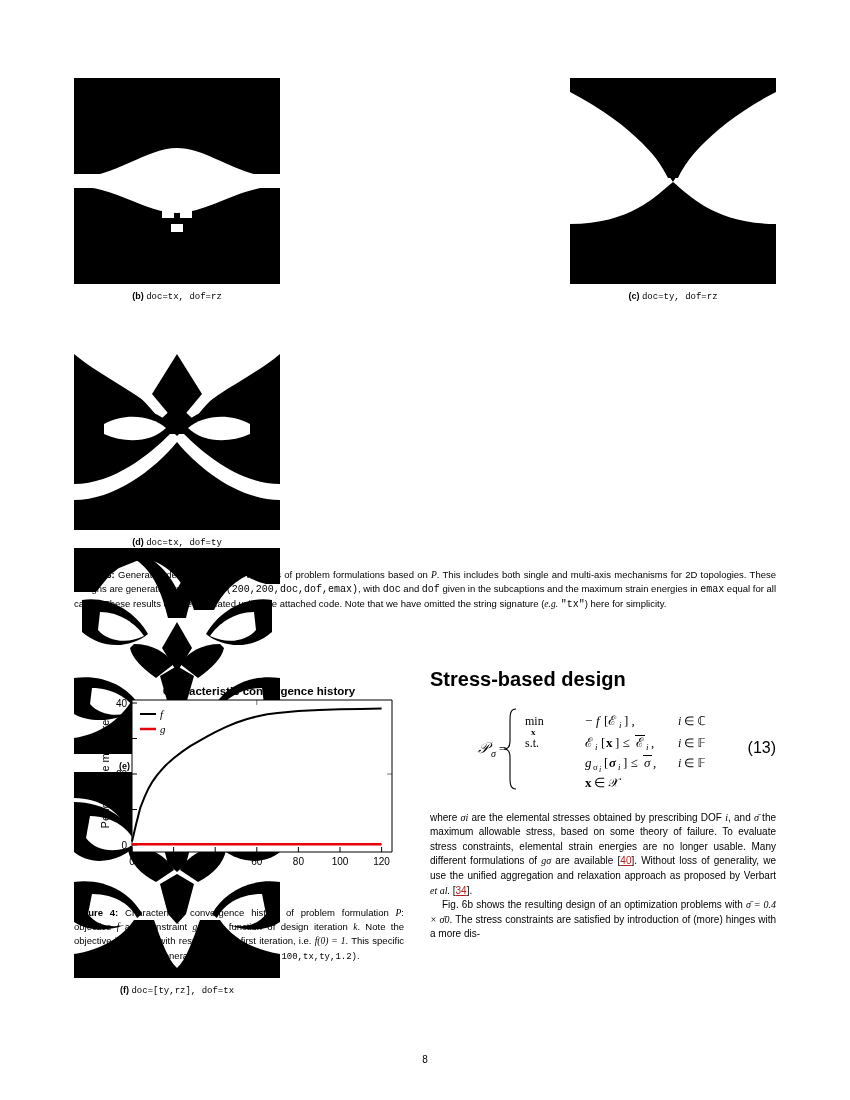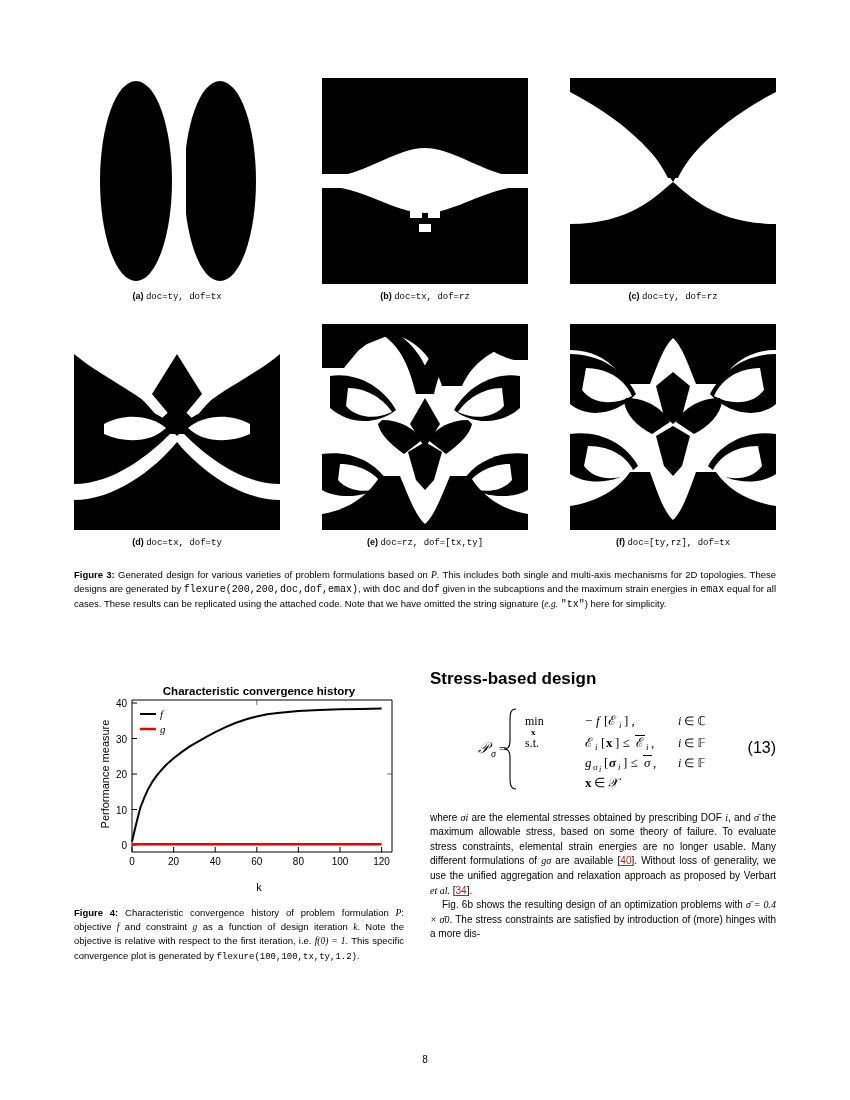--- a/index.html
+++ b/index.html
@@ -49,21 +49,21 @@
     text-align: center;
     font-size: 9px;
     margin-top: 7px;
     font-family: "Liberation Sans", sans-serif;
   }
   .subcap b { font-weight: bold; }
   .subcap code {
     font-family: "Liberation Mono", monospace;
     font-size: 9px;
   }
-  .fig3-row.second { margin-top: 22px; }
+  .fig3-row.second { margin-top: 22px; flex-direction: column; }
 
   
   .fig3-caption {
     position: absolute;
     left: 74px;
     top: 568px;
     width: 702px;
     font-size: 9.5px;
     line-height: 14.2px;
     text-align: justify;
@@ -133,21 +133,21 @@
     text-align: justify;
   }
   .fig4-caption b { font-weight: bold; }
   .fig4-caption code {
     font-family: "Liberation Mono", monospace;
     font-size: 9px;
   }
 
   
   h2.sec {
-    font-size: 17px;
+    font-size: 20px;
     font-weight: bold;
     margin: 0 0 9px 0;
     font-family: "Liberation Sans", sans-serif;
   }
   .para { margin: 0 0 0 0; }
   .para.indent { text-indent: 12px; }
   .eq-block {
     position: relative;
     margin: 10px 0 10px 0;
     height: 104px;
@@ -171,34 +171,20 @@
 </style>
 </head>
 <body>
 
 <div class="page">
 
   <div class="fig3">
 
     <div class="fig3-row">
 
-      <div class="fig3-cell">
-        <div class="panel">
-          <svg width="206" height="206" viewBox="0 0 206 206" xmlns="http://www.w3.org/2000/svg">
-            <rect x="0" y="0" width="206" height="206" fill="#ffffff"></rect>
-            <ellipse cx="62" cy="103" rx="36" ry="100" fill="#000000"></ellipse>
-            <ellipse cx="146" cy="103" rx="36" ry="100" fill="#000000"></ellipse>
-            <rect x="98" y="0" width="14" height="206" fill="#ffffff"></rect>
-          </svg>
-        </div>
-        <div class="subcap">
-          <b>(a)</b>
-          <code>doc=ty, dof=tx</code>
-        </div>
-      </div>
 
       <div class="fig3-cell">
         <div class="panel">
           <svg width="206" height="206" viewBox="0 0 206 206" xmlns="http://www.w3.org/2000/svg">
             <rect x="0" y="0" width="206" height="206" fill="#000000"></rect>
             <path d="M0,0 L0,206 L206,206 L206,0 Z" fill="#000000"></path>
             <path d="M0,206 L0,108 C40,108 72,135 103,135 C134,135 166,108 206,108 L206,206 Z" fill="#000000"></path>
             <path d="M0,0 L0,100 C40,100 72,70 103,70 C134,70 166,100 206,100 L206,0 Z" fill="#000000"></path>
             <path d="M0,100 C40,100 72,70 103,70 C134,70 166,100 206,100 L206,108 C166,108 134,135 103,135 C72,135 40,108 0,108 Z" fill="#ffffff"></path>
             <rect x="0" y="96" width="206" height="14" fill="#ffffff"></rect>

